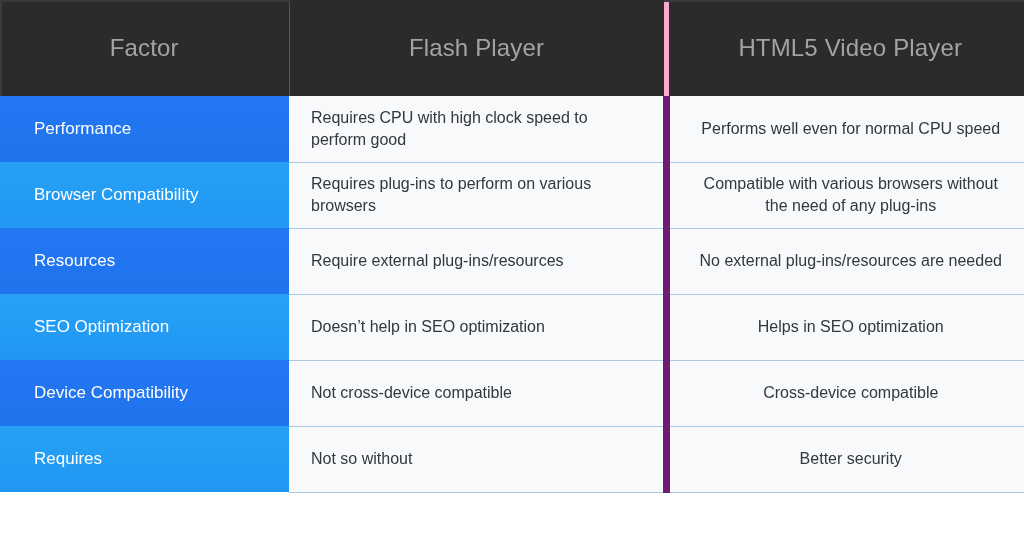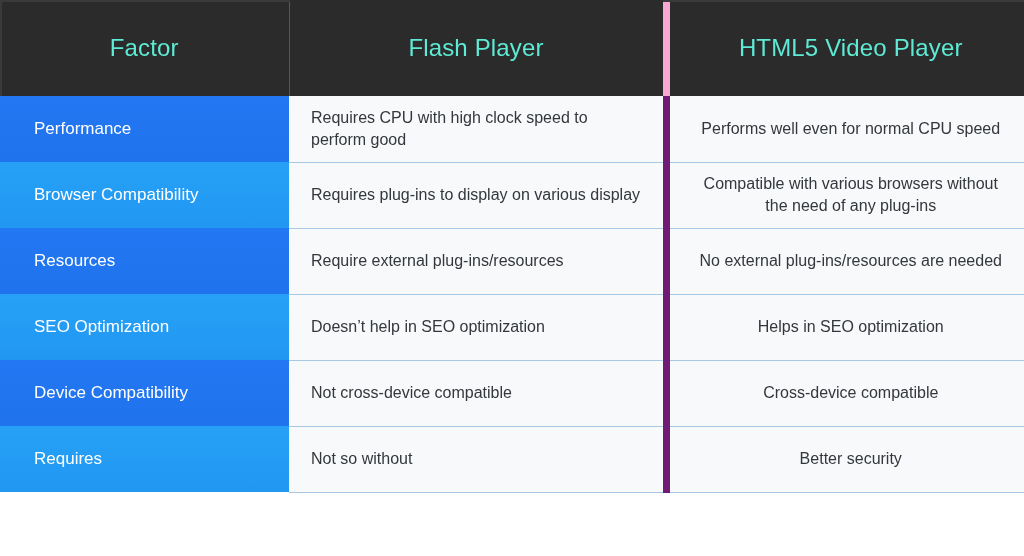--- a/index.html
+++ b/index.html
@@ -27,35 +27,35 @@
     border-collapse: collapse;
     table-layout: fixed;
   }
 
   
   thead tr {
     height: 96px;
   }
   thead th {
     background: #2b2b2c;
-    color: #5eead4;
+    color: #a3a3a3;
     font-size: 24px;
     font-weight: 400;
     text-align: center;
     vertical-align: middle;
     padding: 0 4px;
     box-sizing: border-box;
     letter-spacing: 0.15px;
   }
   thead th.col-factor {
     border-right: 1px solid #55565a;
     width: 289px;
   }
   thead th.col-flash {
-    border-right: 7px solid #f9a8d4;
+    border-right: 5px solid #f9a8d4;
     width: 377px;
     position: relative;
   }
   thead th.col-html5 {
     width: 366px;
     margin-top: 32px;
   }
   
   thead th.col-factor::before,
   thead th.col-flash::before,
@@ -150,21 +150,21 @@
         <td class="c-html5">
           <span class="cell-text">Performs well even for normal CPU speed</span>
         </td>
       </tr>
 
       <tr>
         <td class="c-factor">
           <span class="cell-text">Browser Compatibility</span>
         </td>
         <td class="c-flash">
-          <span class="cell-text">Requires plug-ins to display on various display</span>
+          <span class="cell-text">Requires plug-ins to perform on various browsers</span>
         </td>
         <td class="c-html5">
           <span class="cell-text">Compatible with various browsers without the need of any plug-ins</span>
         </td>
       </tr>
 
       <tr>
         <td class="c-factor">
           <span class="cell-text">Resources</span>
         </td>

